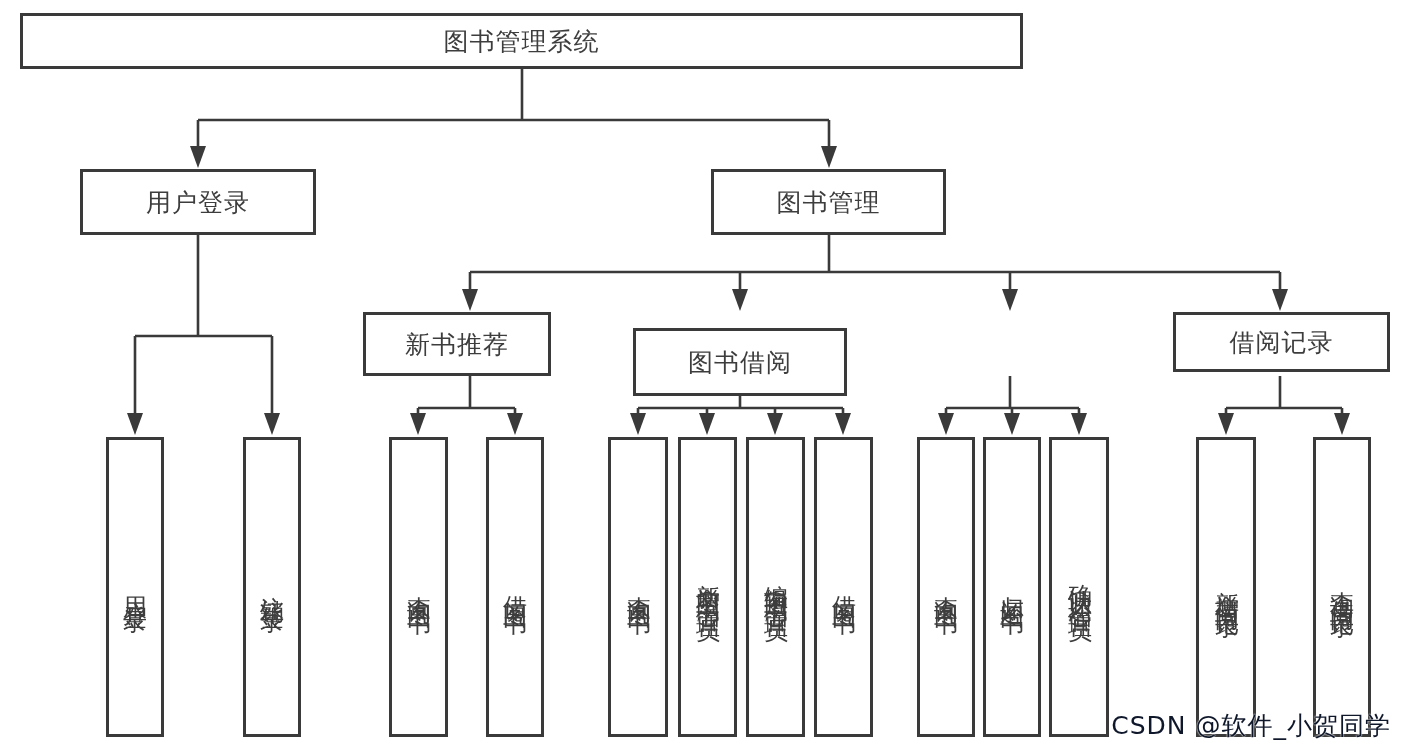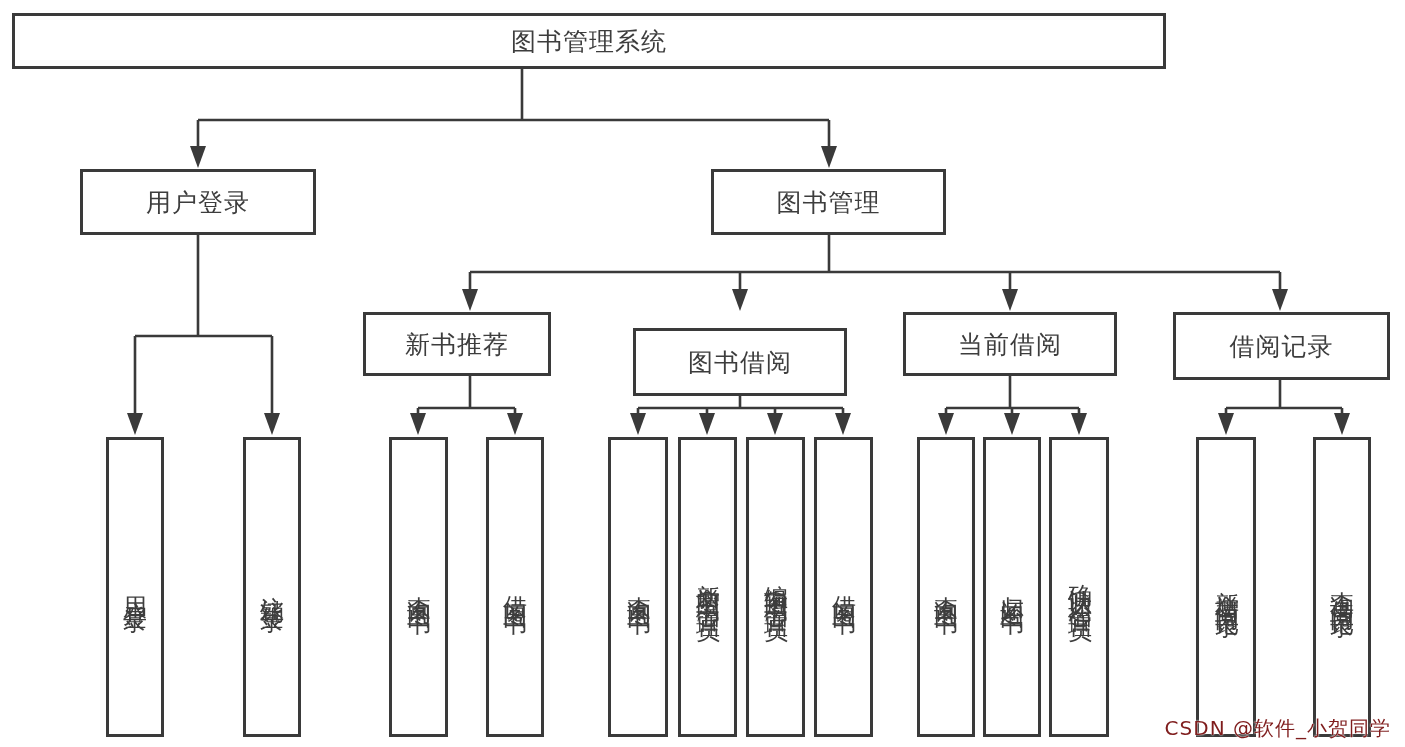--- a/index.html
+++ b/index.html
@@ -47,23 +47,23 @@
     text-align: center;
     line-height: 52px;
     font-size: 24px;
     letter-spacing: 5px;
     z-index: 1;
   }
   .watermark {
     position: absolute;
     right: 14px;
     bottom: 5px;
-    font-size: 20px;
+    font-size: 25px;
     letter-spacing: 1px;
-    color: #7f1d1d;
+    color: #0f172a;
     text-shadow: 0 0 2px #ffffff, 0 0 1px #ffffff;
     z-index: 2;
     white-space: nowrap;
   }
 </style>
 </head>
 <body>
 
 <div class="stage">
 
@@ -107,29 +107,28 @@
 
       <polygon points="938,413 954,413 946,435"></polygon>
       <polygon points="1004,413 1020,413 1012,435"></polygon>
       <polygon points="1071,413 1087,413 1079,435"></polygon>
 
       <polygon points="1218,413 1234,413 1226,435"></polygon>
       <polygon points="1334,413 1350,413 1342,435"></polygon>
     </g>
   </svg>
 
-  <div class="hbox" style="left:12px; top:13px; width:1154px; height:56px;text-align:right;">图书管理系统</div>
+  <div class="hbox" style="left:20px; top:13px; width:1003px; height:56px;text-align:right;">图书管理系统</div>
 
   <div class="hbox" style="left:80px; top:169px; width:236px; height:66px;">用户登录</div>
   <div class="hbox" style="left:711px; top:169px; width:235px; height:66px;text-align:right;">图书管理</div>
 
   <div class="hbox" style="left:363px; top:312px; width:188px; height:64px;">新书推荐</div>
   <div class="hbox" style="left:633px; top:328px; width:214px; height:68px;">图书借阅</div>
-  <div class="hbox" style="left:903px; top:312px; width:214px; height:64px;">当前借阅</div>
-  <div class="hbox" style="left:1173px; top:312px; width:217px; height:68px;">借阅记录</div>
+  <div class="hbox" style="left:1173px; top:312px; width:217px; height:60px;">借阅记录</div>
 
   <div class="vbox" style="left:106px; width:58px;">用户登录</div>
   <div class="vbox" style="left:243px; width:58px;">注销登录</div>
 
   <div class="vbox" style="left:389px; width:59px;">查询图书</div>
   <div class="vbox" style="left:486px; width:58px;">借阅图书</div>
 
   <div class="vbox" style="left:608px; width:60px;">查询图书</div>
   <div class="vbox" style="left:678px; width:59px;">新增图书（管理员）</div>
   <div class="vbox" style="left:746px; width:59px;">编辑图书（管理员）</div>

